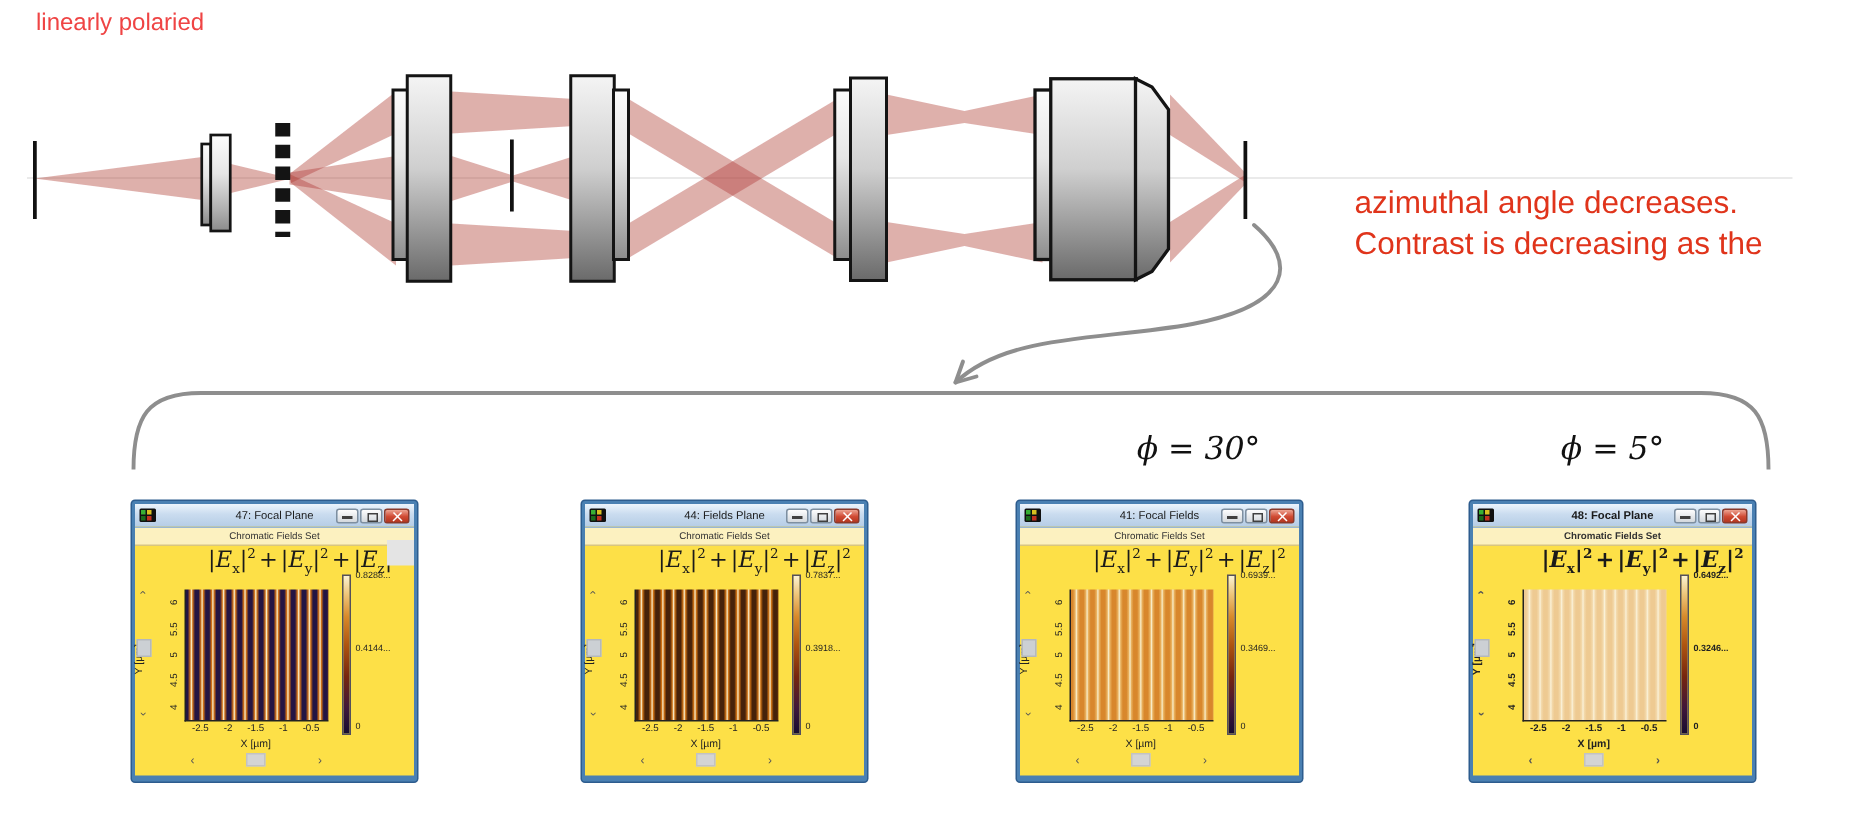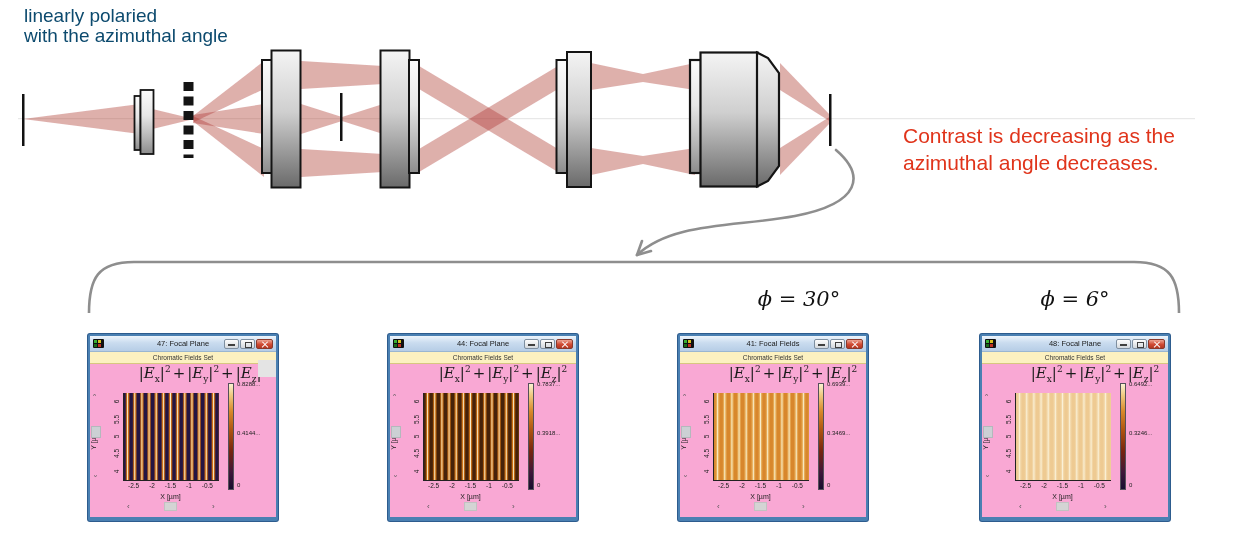--- a/index.html
+++ b/index.html
@@ -1,35 +1,35 @@
 <!DOCTYPE html>
 <html><head>
 <meta charset="utf-8">
 <style>
   html,body{margin:0;padding:0;background:#fff;}
   .canvas{position:relative;width:1240px;height:546px;background:#ffffff;overflow:hidden;
           font-family:"Liberation Sans",sans-serif;color:#000;}
 
   
-  .annotation{position:absolute;left:24px;top:6px;font-size:19px;line-height:20px;color:#0c4a6e;}
+  .annotation{position:absolute;left:24px;top:6px;font-size:16px;line-height:20px;color:#ef4444;}
   .annotation .mathphi{font-family:"DejaVu Serif",serif;font-style:italic;}
 
   
   .note{position:absolute;left:903px;top:122px;font-size:21px;line-height:27px;color:#e0341b;}
 
   
   svg.diagram{position:absolute;left:0;top:0;}
 
   
   .philabel{position:absolute;top:287px;width:190px;text-align:center;
             font-family:"DejaVu Serif",serif;font-style:italic;font-size:21px;color:#111;}
 
   
   .window{position:absolute;top:334px;width:190px;height:187px;box-sizing:border-box;
-          background:#f9a8d4;border:2px solid #4a80b2;border-bottom-width:4px;
+          background:#fde047;border:2px solid #4a80b2;border-bottom-width:4px;
           box-shadow:0 0 0 1px #2d5c8e;border-radius:2px;}
   .titlebar{position:relative;height:15px;background:linear-gradient(#ecf4fc,#cadcef 45%,#b6cde6);
             border-bottom:1px solid #9ab6d0;display:flex;align-items:center;padding:0 3px;}
   .winicon{width:11px;height:9px;background:#101010;border-radius:1px;position:relative;flex:0 0 auto;}
   .winicon i{position:absolute;width:3px;height:3px;}
   .winicon .g{left:1px;top:1px;background:#37b034;}
   .winicon .y{left:5px;top:1px;background:#d8c020;}
   .winicon .r{left:5px;top:5px;background:#c03020;}
   .winicon .dg{left:1px;top:5px;background:#1a6a1a;}
   .wtitle{position:absolute;left:0;right:0;text-align:center;font-size:7.5px;color:#1a1a1a;}
@@ -164,30 +164,29 @@
       <path d="M836,150 C865,175 862,203 795,216 C735,227 672,222 637,255"></path>
       <path d="M637,255 L651,251 M637,255 L642,241"></path>
     </g>
     <g fill="none" stroke="#8e8e8e" stroke-width="2.6">
       <path d="M89,313 C89,278 98,262 134,262 L1134,262 C1170,262 1179,278 1179,313"></path>
     </g>
   </svg>
 
   <div class="annotation">
     <div>linearly polaried</div>
-    <div>with the azimuthal angle</div>
   </div>
 
   <div class="note">
+    <div>azimuthal angle decreases.</div>
     <div>Contrast is decreasing as the</div>
-    <div>azimuthal angle decreases.</div>
   </div>
 
   <div class="philabel" style="left:704px">ϕ = 30°</div>
-  <div class="philabel" style="left:980px">ϕ = 6°</div>
+  <div class="philabel" style="left:980px">ϕ = 5°</div>
 
   <div class="window" id="win0" style="left: 88px; --sd: #241543; --sm: #cf6f16; --sl: #f8eecb;">
     <div class="titlebar">
       <span class="winicon">
           <i class="px g"></i>
           <i class="y"></i>
           <i class="r"></i>
           <i class="dg"></i>
         </span>
       <span class="wtitle">47: Focal Plane</span>
@@ -239,21 +238,21 @@
   </div>
 
   <div class="window" id="win1" style="left: 388px; --sd: #46220a; --sm: #cc7013; --sl: #f7ecca;">
     <div class="titlebar">
       <span class="winicon">
           <i class="px g"></i>
           <i class="y"></i>
           <i class="r"></i>
           <i class="dg"></i>
         </span>
-      <span class="wtitle">44: Focal Plane</span>
+      <span class="wtitle">44: Fields Plane</span>
       <span class="wbtns">
         <span class="wbtn min">
             <i></i>
           </span>
         <span class="wbtn max">
             <i></i>
           </span>
         <span class="wbtn close">
             <i class="x1"></i>
             <i class="x2"></i>
@@ -341,21 +340,21 @@
     <div class="cbl mid">0.3469...</div>
     <div class="cbl bot">0</div>
     <span class="sarr up">›</span>
     <span class="sarr dn">›</span>
     <span class="vthumb"></span>
     <span class="sarr lf">‹</span>
     <span class="sarr rt">›</span>
     <span class="hthumb"></span>
   </div>
 
-  <div class="window" id="win3" style="left: 980px; --sd: #eeca92; --sm: #f3d9ab; --sl: #faf1d8;">
+  <div class="window" id="win3" style="left: 980px; font-weight: bold; --sd: #eeca92; --sm: #f3d9ab; --sl: #faf1d8;">
     <div class="titlebar">
       <span class="winicon">
           <i class="px g"></i>
           <i class="y"></i>
           <i class="r"></i>
           <i class="dg"></i>
         </span>
       <span class="wtitle">48: Focal Plane</span>
       <span class="wbtns">
         <span class="wbtn min">

